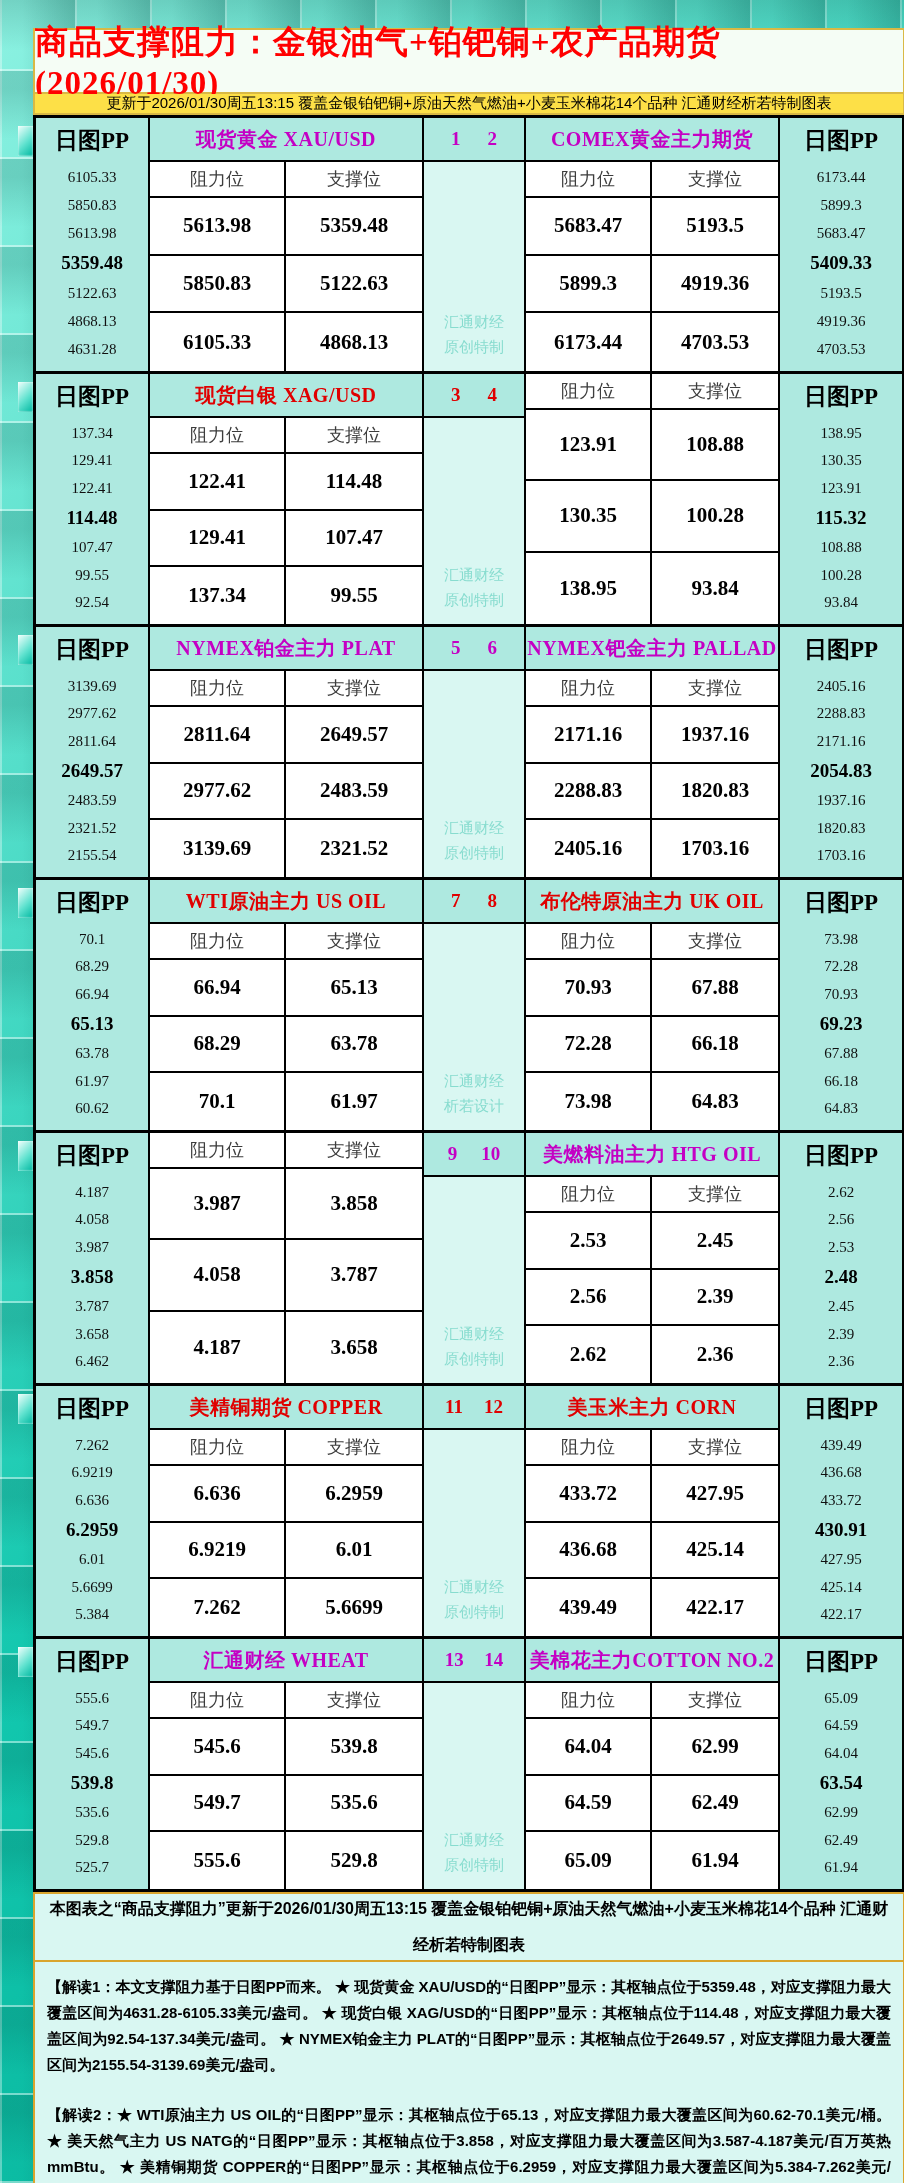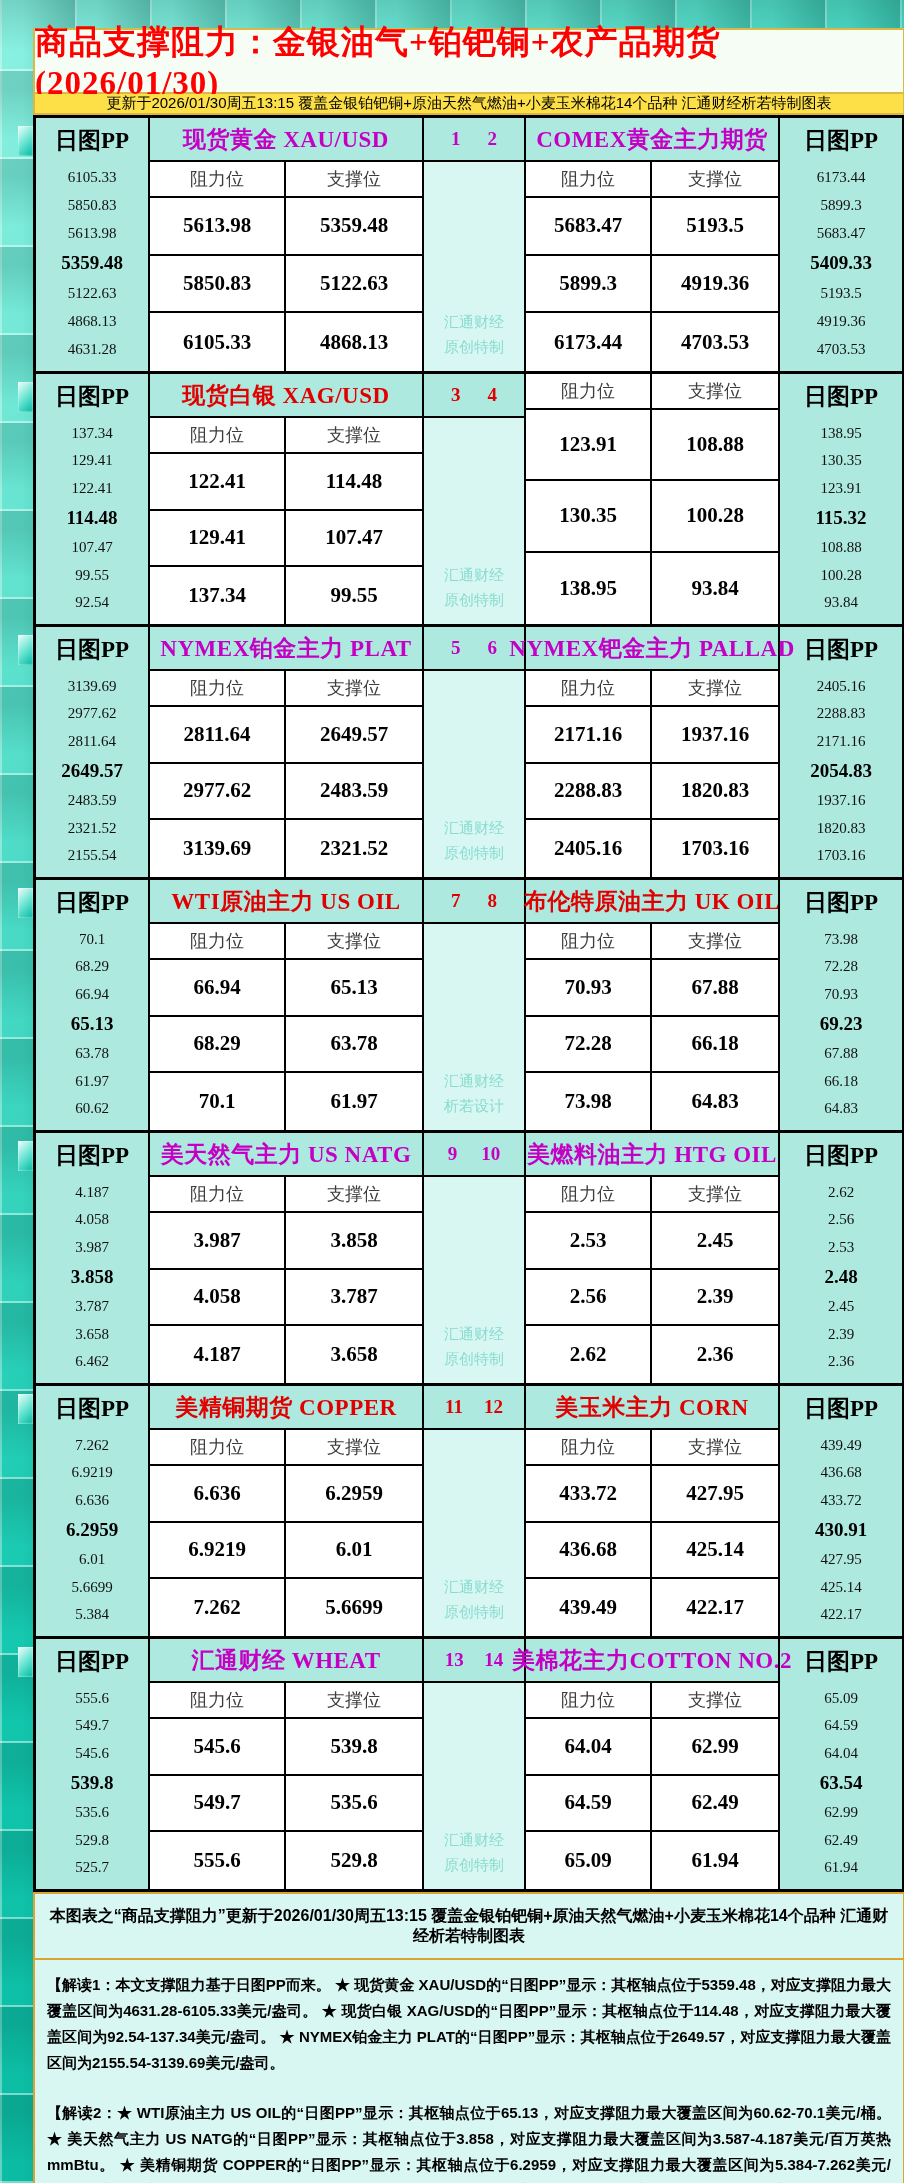--- a/index.html
+++ b/index.html
@@ -27,35 +27,35 @@
   .ppcol{width:114px;display:flex;flex-direction:column}
   .ppcol.left{border-right:2px solid #000}
   .ppcol.right{flex:1;border-left:2px solid #000}
   .pplabel{height:44px;display:flex;align-items:center;justify-content:center;font-weight:bold;font-size:23px;color:#000;font-family:"Liberation Serif","DejaVu Serif",serif}
   .ppnums{flex:1;display:flex;flex-direction:column;justify-content:space-around;align-items:center;padding:2px 0 8px;font-family:"Liberation Serif","DejaVu Serif",serif}
   .ppnum{font-size:15px;color:#101010}
   .ppnum.pivot{font-size:19px;font-weight:bold;color:#000}
   .midtable{display:flex;flex-direction:column}
   .midtable.left{width:272px}
   .midtable.right{width:252px}
-  .inst{height:44px;display:flex;align-items:center;justify-content:center;font-weight:bold;font-size:23px;color:var(--accent);
+  .inst{height:44px;display:flex;align-items:center;justify-content:center;font-weight:bold;font-size:20px;color:var(--accent);
     border-bottom:2px solid #000;letter-spacing:.5px;font-family:"Liberation Serif","DejaVu Serif",serif;white-space:nowrap}
   .pair{flex:1;display:grid;grid-template-columns:1fr 1fr;grid-template-rows:36px 1fr 1fr 1fr;background:#ffffff}
   .cell{display:flex;align-items:center;justify-content:center;border-bottom:2px solid #000}
   .cell.r{border-right:2px solid #000}
   .pair .cell:nth-last-child(-n+2){border-bottom:none}
   .cell.head{font-size:18px;color:#3c3c3c;font-family:"Liberation Serif","DejaVu Serif",serif}
   .cell.val{font-size:21px;font-weight:bold;color:#000;font-family:"Liberation Serif","DejaVu Serif",serif}
   .centercol{width:104px;display:flex;flex-direction:column;border-left:2px solid #000;border-right:2px solid #000}
   .idx{height:44px;border-bottom:2px solid #000;display:flex;align-items:center;justify-content:space-evenly;
     color:var(--accent);font-weight:bold;font-size:19px;font-family:"Liberation Serif","DejaVu Serif",serif}
   .cbody{flex:1;background:#d9f7f2;display:flex;align-items:flex-end;justify-content:center;padding-bottom:12px}
   .wm{color:#87dccf;font-size:15px;text-align:center;line-height:25px;white-space:nowrap}
   .footerbar{height:70px;background:#d9f7f2;border:2px solid #d9a52e;display:flex;align-items:center;justify-content:center;
-    text-align:center;font-size:16px;font-weight:bold;color:#000;line-height:20px;padding:12px 10px}
+    text-align:center;font-size:16px;font-weight:bold;color:#000;line-height:36px;padding:12px 10px}
   .notes{flex:1;background:#d9f7f2;border:2px solid #d9a52e;border-top:none;padding:12px 12px 4px;font-size:15px;font-weight:bold;
     color:#000;line-height:26px;position:relative;text-align:justify}
   .notes p + p{margin-top:24px}
   .brand{position:absolute;right:8px;bottom:2px;color:#8e9ba1;font-size:20px;letter-spacing:2px;font-family:Liberation Mono, monospace}
 </style>
 </head>
 <body>
 
 <div class="content">
   <div class="titlebox">
@@ -326,21 +326,20 @@
             <div class="ppnum">4.187</div>
             <div class="ppnum">4.058</div>
             <div class="ppnum">3.987</div>
             <div class="ppnum pivot">3.858</div>
             <div class="ppnum">3.787</div>
             <div class="ppnum">3.658</div>
             <div class="ppnum">6.462</div>
           </div>
         </div>
         <div class="midtable left">
-          <div class="inst">美天然气主力 US NATG</div>
           <div class="pair">
             <div class="cell head r">阻力位</div>
             <div class="cell head">支撑位</div>
             <div class="cell val r">3.987</div>
             <div class="cell val">3.858</div>
             <div class="cell val r">4.058</div>
             <div class="cell val">3.787</div>
             <div class="cell val r">4.187</div>
             <div class="cell val">3.658</div>
           </div>

